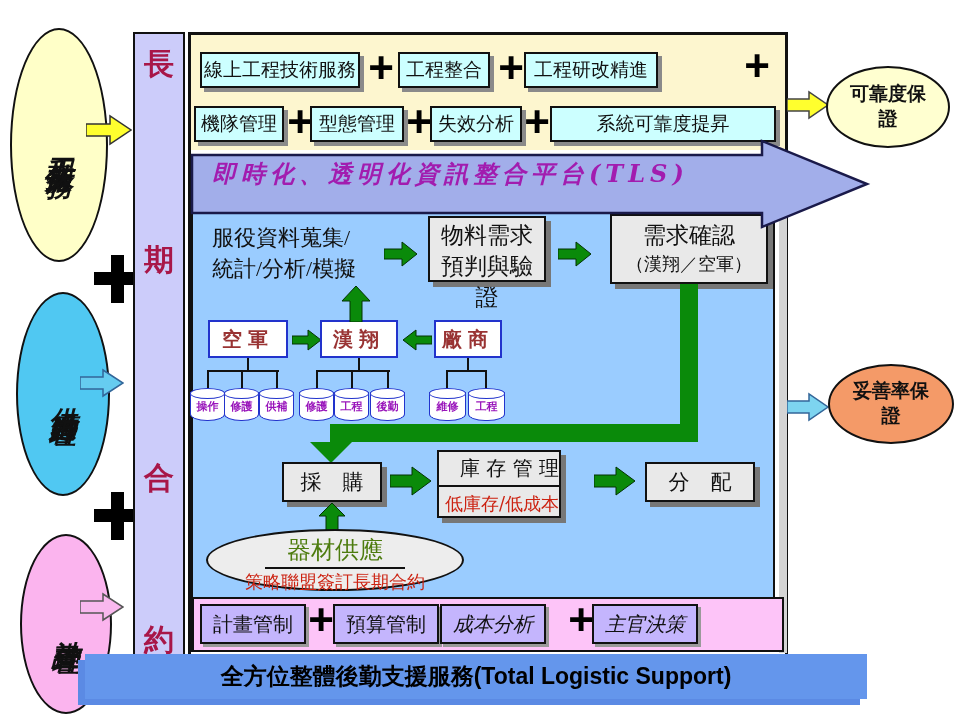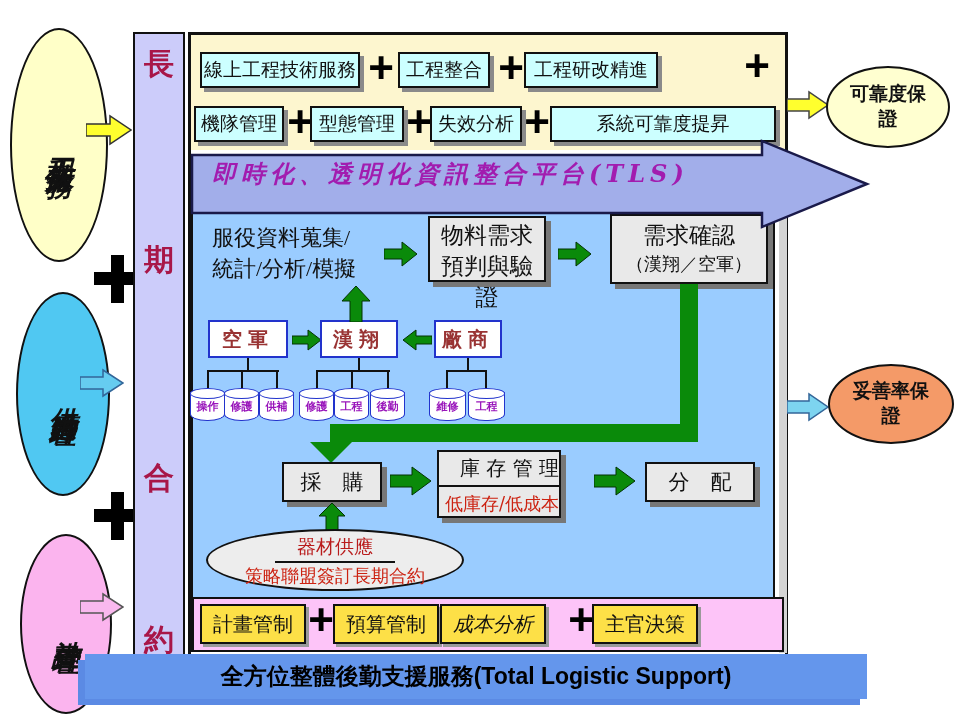--- a/index.html
+++ b/index.html
@@ -42,26 +42,26 @@
   .cyl .cbody{position:absolute;left:0;right:0;top:4px;bottom:0;background:#fff;border:1.5px solid #2233cc;
               border-top:none;border-radius:0 0 17px 17px / 0 0 7px 7px;}
   .cyl .ctop{position:absolute;left:0;right:0;top:0;height:9px;background:#fff;border:1.5px solid #2233cc;border-radius:50%;}
   .cyl .clabel{position:absolute;left:0;right:0;top:11px;text-align:center;font-size:11px;color:#9915bb;font-weight:bold;}
   .tline{position:absolute;background:#111;}
   
   .gconn{position:absolute;background:#0a8a0a;}
   .gtri{position:absolute;width:0;height:0;border-left:21px solid transparent;border-right:21px solid transparent;border-top:21px solid #0a8a0a;}
   
   .ppanel{position:absolute;left:192px;top:597px;width:592px;height:55px;background:#fdc4f8;border:2px solid #111;box-sizing:border-box;}
-  .pbox{position:absolute;top:604px;width:106px;height:40px;background:#fde047;border:2px solid #111;box-sizing:border-box;
+  .pbox{position:absolute;top:604px;width:106px;height:40px;background:#c4b5fd;border:2px solid #111;box-sizing:border-box;
         box-shadow:3px 3px 0 #9a9a9a;display:flex;align-items:center;justify-content:center;font-size:20px;color:#111;}
   
   .sellipse{position:absolute;left:206px;top:529px;width:258px;height:62px;background:#ededed;border:2px solid #111;
             border-radius:50%;text-align:center;box-sizing:border-box;}
-  .sellipse .st{display:inline-block;margin-top:3px;font-size:19px;color:#b91c1c;border-bottom:2px solid #111;padding:0 22px 1px 22px;}
+  .sellipse .st{display:inline-block;margin-top:3px;font-size:24px;color:#4d7c0f;border-bottom:2px solid #111;padding:0 22px 1px 22px;}
   .sellipse .sn{display:block;font-size:18px;color:#cc2211;line-height:26px;}
   
   .roval{position:absolute;border:2.5px solid #111;border-radius:50%;text-align:center;box-sizing:border-box;}
   .roval span{display:block;font-size:19px;font-weight:bold;color:#111;line-height:25px;}
   .banner{position:absolute;left:85px;top:654px;width:782px;height:45px;background:#6496ec;box-shadow:-7px 6px 0 #5b8ae4;
           display:flex;align-items:center;justify-content:center;
           font-family:"Liberation Sans",sans-serif;font-weight:bold;font-size:23px;color:#000;}
   .collect{position:absolute;left:212px;top:222px;font-size:22px;line-height:31px;color:#111;white-space:nowrap;font-family:Liberation Serif, serif;}
   svg{display:block;}
 </style>
@@ -269,21 +269,21 @@
   </div>
   <div class="plus" style="left:304px;top:598px;">+</div>
   <div class="pbox" style="left:333px;">
     <span>預算管制</span>
   </div>
   <div class="plus" style="left:436px;top:598px;">+</div>
   <div class="pbox" style="left:440px;font-style:italic;">
     <span>成本分析</span>
   </div>
   <div class="plus" style="left:564px;top:598px;">+</div>
-  <div class="pbox" style="left:592px;">
+  <div class="pbox" style="left:592px;font-style:italic;">
     <span>主官決策</span>
   </div>
 
   <svg class="abs" style="left:787px;top:90px;" width="42" height="30" viewBox="0 0 42 30">
     <polygon points="0,9 22,9 22,2 41,15 22,28 22,21 0,21" fill="#ffff2e" stroke="#444" stroke-width="1.5"></polygon>
   </svg>
   <div class="roval" style="left:826px;top:66px;width:124px;height:82px;background:#ffffd0;padding-top:13px;">
     <span>可靠度保</span>
     <span>證</span>
   </div>

